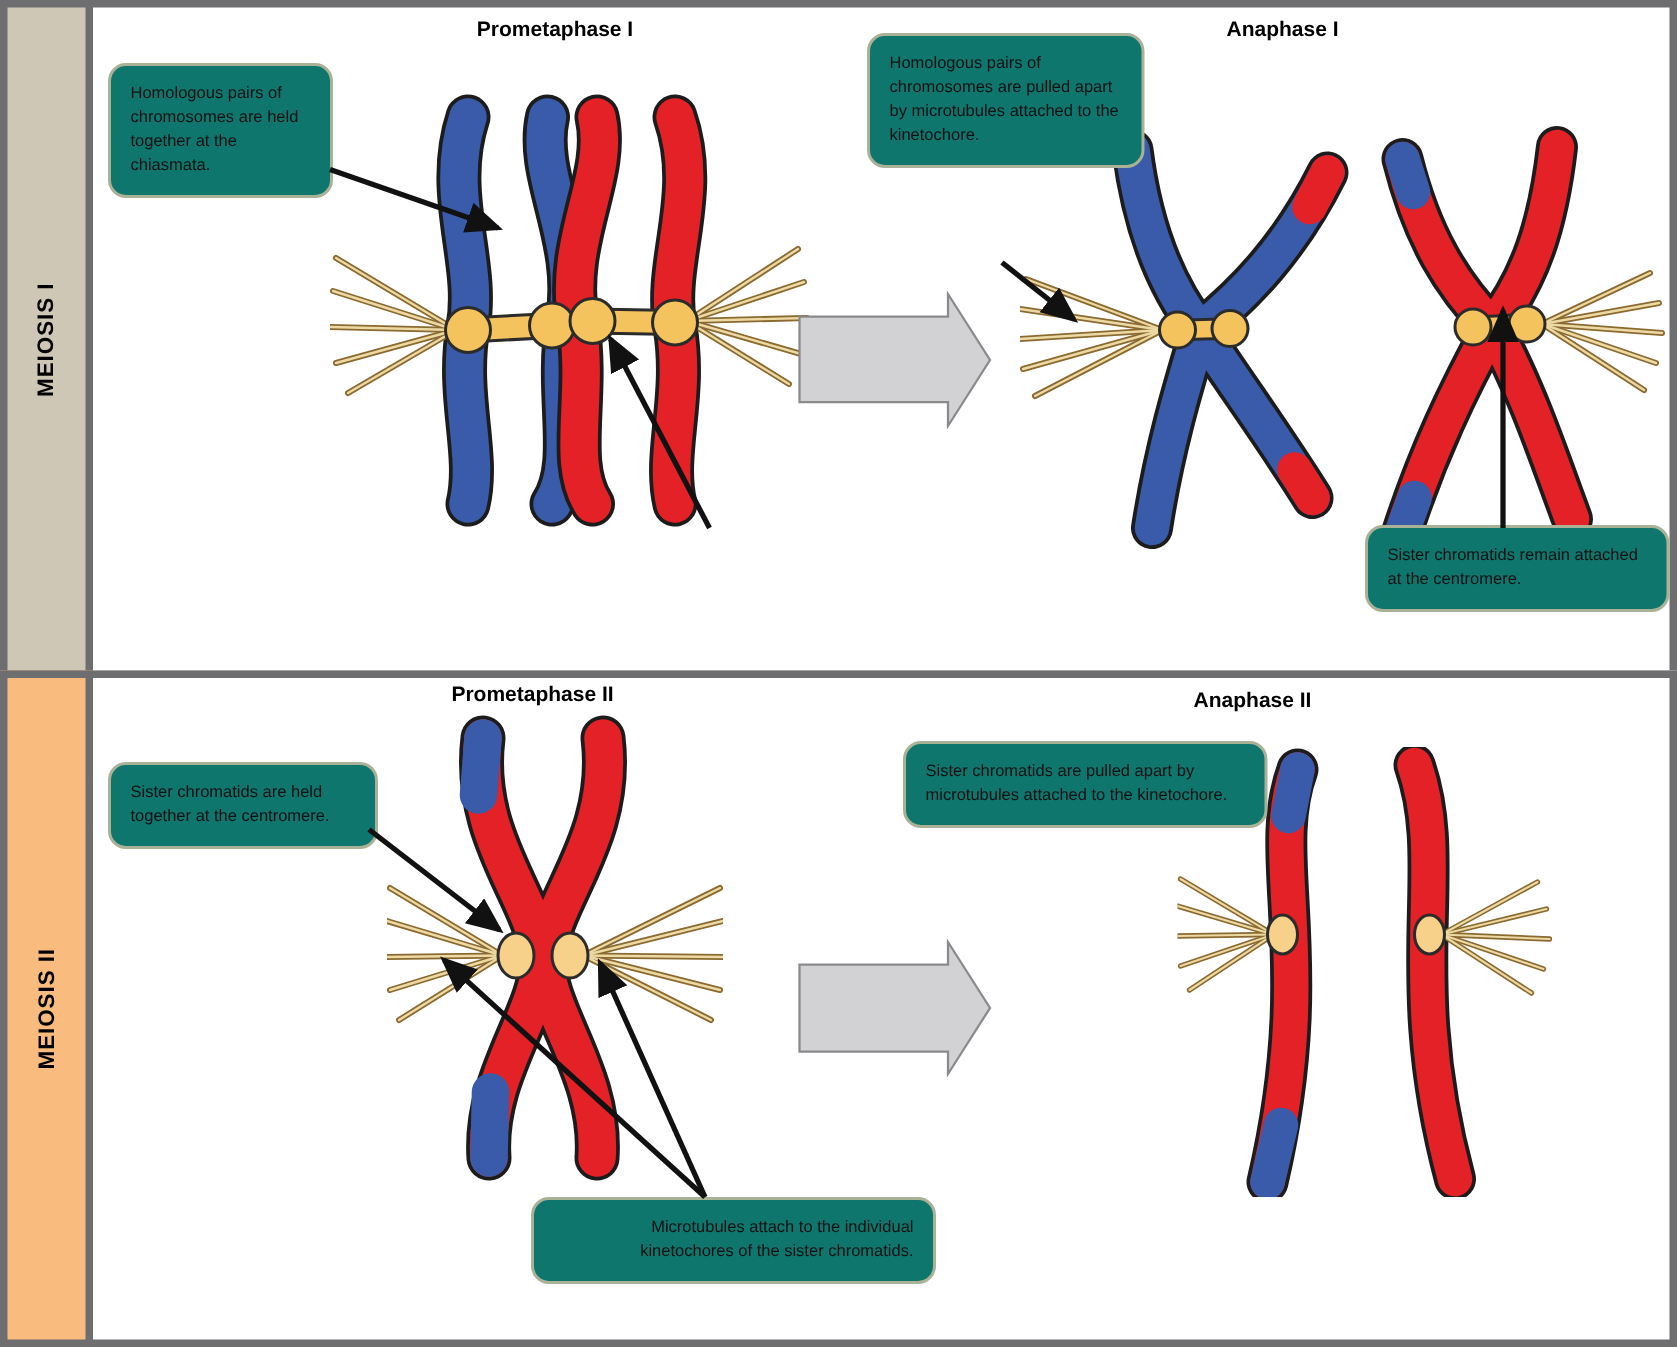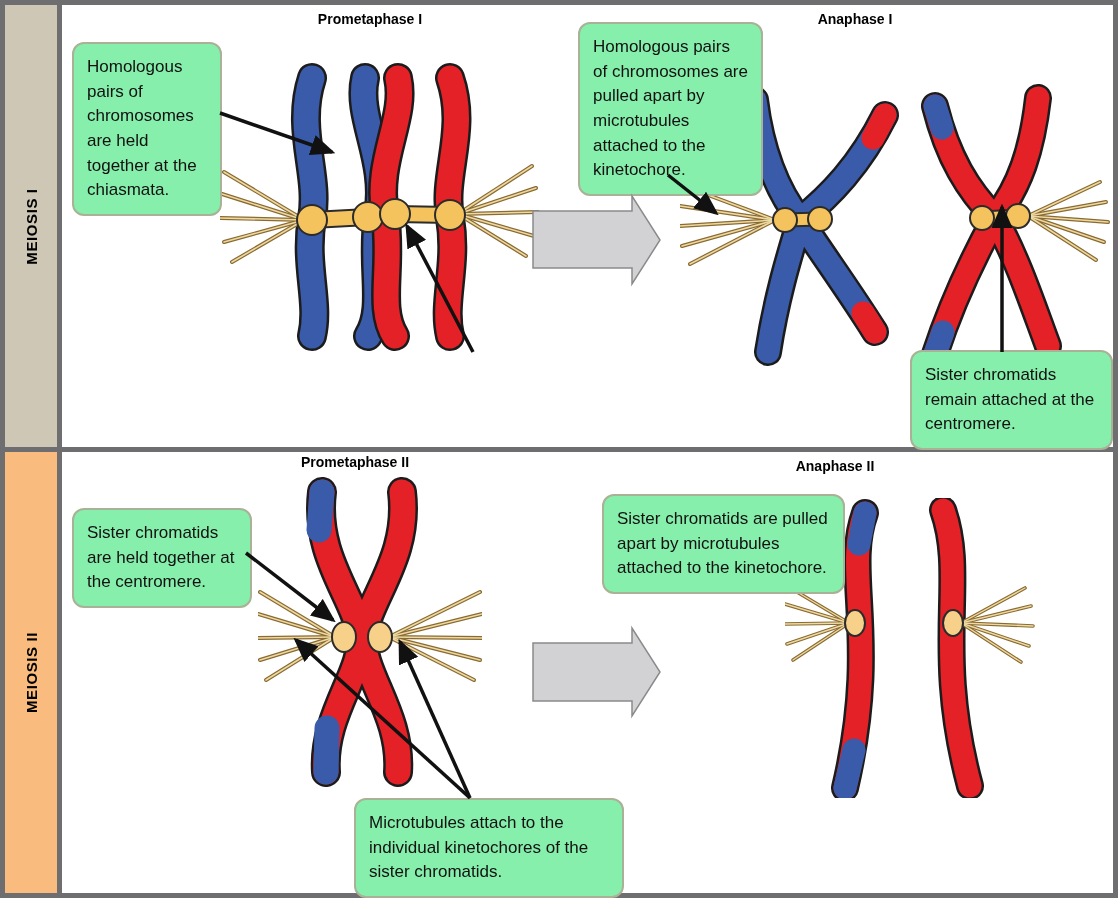--- a/index.html
+++ b/index.html
@@ -18,22 +18,22 @@
   }
   .sidecell .side-label span{
     transform:rotate(-90deg);white-space:nowrap;font-weight:bold;
     font-size:15px;letter-spacing:0.6px;color:#000;
   }
   .stage-title{
     position:absolute;font-weight:bold;font-size:14px;color:#000;text-align:center;
   }
   .callout{
     position:absolute;box-sizing:border-box;
-    background:#86efac;border:2px solid #a9b196;border-radius:12px;
-    padding:11px 13px;font-size:17px;line-height:1.45;color:#111;
+    background:#0f766e;border:2px solid #a9b196;border-radius:12px;
+    padding:11px 13px;font-size:11px;line-height:1.45;color:#111;
   }
   svg{display:block;}
   .art{position:absolute;}
   .overlay{position:absolute;left:0;top:0;pointer-events:none;}
 </style>
 </head>
 <body>
 
 <div class="stage">
 
@@ -296,21 +296,21 @@
       <ellipse cx="70" cy="125" rx="10" ry="13" fill="#f7d08a" stroke="#2b2b2b" stroke-width="2"></ellipse>
       <ellipse cx="168" cy="125" rx="10" ry="13" fill="#f7d08a" stroke="#2b2b2b" stroke-width="2"></ellipse>
     </g>
   </svg>
 
   <div class="callout" style="left:72px;top:42px;width:150px;">Homologous pairs of chromosomes are held together at the chiasmata.</div>
   <div class="callout" style="left:578px;top:22px;width:185px;">Homologous pairs of chromosomes are pulled apart by microtubules attached to the kinetochore.</div>
   <div class="callout" style="left:910px;top:350px;width:203px;">Sister chromatids remain attached at the centromere.</div>
   <div class="callout" style="left:72px;top:508px;width:180px;">Sister chromatids are held together at the centromere.</div>
   <div class="callout" style="left:602px;top:494px;width:243px;">Sister chromatids are pulled apart by microtubules attached to the kinetochore.</div>
-  <div class="callout" style="left:354px;top:798px;width:270px;">Microtubules attach to the individual kinetochores of the sister chromatids.</div>
+  <div class="callout" style="left:354px;top:798px;width:270px;text-align:right;">Microtubules attach to the individual kinetochores of the sister chromatids.</div>
 
   <svg class="overlay" width="1118" height="898" viewBox="0 0 1118 898">
     <defs>
       <marker id="ah" markerWidth="7" markerHeight="7" refX="6" refY="3" orient="auto">
         <path d="M0,0 L7,3 L0,6 z" fill="#111"></path>
       </marker>
     </defs>
 
     <polygon points="533,211 632,211 632,196 660,240 632,284 632,268 533,268" fill="#d2d2d4" stroke="#8a8a8c" stroke-width="1.5"></polygon>
     <polygon points="533,643 632,643 632,628 660,672 632,716 632,701 533,701" fill="#d2d2d4" stroke="#8a8a8c" stroke-width="1.5"></polygon>

